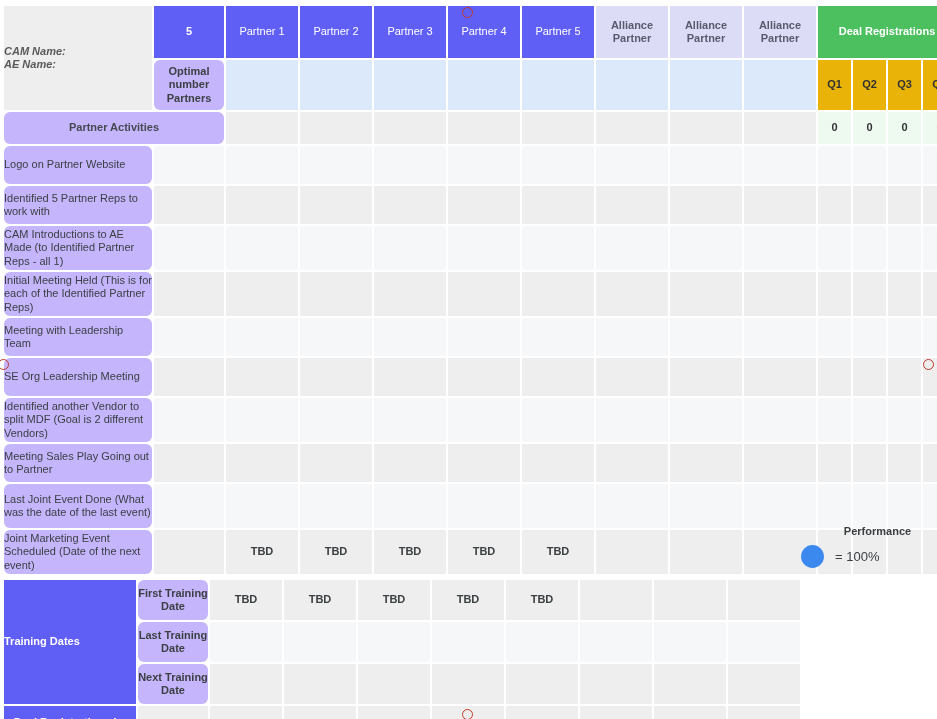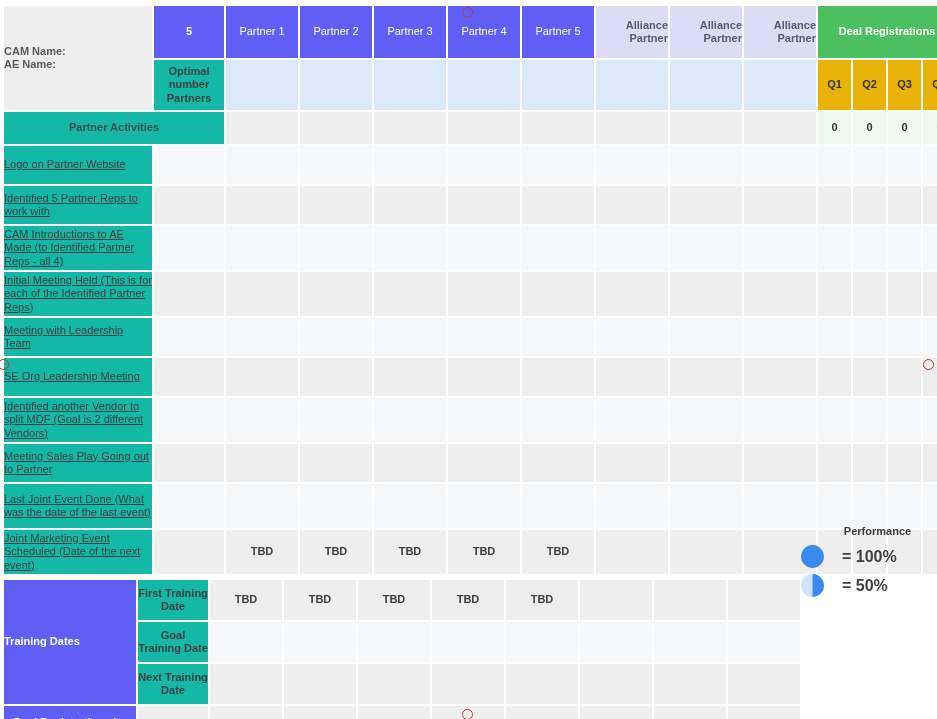--- a/index.html
+++ b/index.html
@@ -40,21 +40,21 @@
   
   col.c-label      { width: 148px; }
   col.c-optimal    { width: 70px;  }
   col.c-partner    { width: 72px;  }
   col.c-alliance   { width: 72px;  }
   col.c-q          { width: 33px;  }
 
   
   .fill-gray      { background: #eeeeee; }
   .fill-gray-lt   { background: #f6f7f8; }
-  .fill-blue      { background: #14b8a6; }
+  .fill-blue      { background: #c4b5fd; border-radius: 6px; }
   .fill-blue-pale { background: #dce9fb; }
   .fill-purple    { background: #5f5ef5; }
   .fill-lavender  { background: #dcdcf7; }
   .fill-green     { background: #4cbf5e; }
   .fill-green-lt  { background: #eab308; }
   .fill-green-pale{ background: #eef9f0; }
   .fill-white     { background: #ffffff; }
 
   
   .hdr-purple {
@@ -66,21 +66,21 @@
   .hdr-num {
     color: #ffffff;
     font-weight: bold;
     font-size: 22px;
     text-align: center;
   }
   .hdr-alliance {
     color: #5a5a6e;
     font-weight: bold;
     font-size: 11px;
-    text-align: right;
+    text-align: center;
     line-height: 1.25;
   }
   .hdr-green {
     color: #ffffff;
     font-weight: bold;
     font-size: 11px;
     text-align: center;
     line-height: 1.25;
   }
   .hdr-optimal {
@@ -102,35 +102,35 @@
     font-size: 13px;
     text-align: center;
   }
 
   .cam-cell {
     padding: 0 0 0 14px;
     font-weight: bold;
     font-size: 11px;
     color: #5a5a5a;
     line-height: 1.45;
+    font-style: italic;
   }
 
   .section-title {
     text-align: center;
     font-weight: bold;
     font-size: 16px;
     color: #444a50;
   }
 
   .act-label {
     padding: 0 8px 0 14px;
     color: #3c4043;
     font-size: 11.5px;
     line-height: 1.28;
-    text-decoration: underline;
   }
 
   .cell-val {
     text-align: center;
     font-size: 11px;
     font-weight: bold;
     color: #3c4043;
   }
   .cell-big {
     text-align: center;
@@ -179,25 +179,24 @@
     display: flex;
     align-items: center;
     height: 29px;
   }
   .legend-swatch {
     width: 25px;
     height: 25px;
     flex: 0 0 25px;
   }
   .legend-text {
-    font-size: 16px;
-    color: #3c4043;
-    margin-left: 17px;
+    font-size: 13px;
+    color: #3c4043;
+    margin-left: 10px;
     white-space: nowrap;
-    font-weight: bold;
   }
 
   
   .handle {
     position: absolute;
     width: 9px;
     height: 9px;
     border: 1.3px solid #c0392b;
     border-radius: 50%;
     background: transparent;
@@ -304,21 +303,21 @@
           <td class="fill-gray cell-val"></td>
           <td class="fill-gray cell-val"></td>
           <td class="fill-gray cell-val"></td>
           <td class="fill-gray cell-val"></td>
           <td class="fill-gray"></td>
           <td class="fill-gray"></td>
           <td class="fill-gray"></td>
           <td class="fill-gray"></td>
         </tr>
         <tr style="height: 44px;">
-          <td class="fill-blue act-label">CAM Introductions to AE Made (to Identified Partner Reps - all 4)</td>
+          <td class="fill-blue act-label">CAM Introductions to AE Made (to Identified Partner Reps - all 1)</td>
           <td class="fill-gray-lt"></td>
           <td class="fill-gray-lt cell-val"></td>
           <td class="fill-gray-lt cell-val"></td>
           <td class="fill-gray-lt cell-val"></td>
           <td class="fill-gray-lt cell-val"></td>
           <td class="fill-gray-lt cell-val"></td>
           <td class="fill-gray-lt cell-val"></td>
           <td class="fill-gray-lt cell-val"></td>
           <td class="fill-gray-lt cell-val"></td>
           <td class="fill-gray-lt"></td>
@@ -470,21 +469,21 @@
           <td class="fill-gray cell-val">TBD</td>
           <td class="fill-gray cell-val"></td>
           <td class="fill-gray cell-val"></td>
           <td class="fill-gray cell-val"></td>
           <td class="fill-white"></td>
           <td class="fill-white"></td>
           <td class="fill-white"></td>
           <td class="fill-white"></td>
         </tr>
         <tr style="height: 40px;">
-          <td class="fill-blue train-sub">Goal Training Date</td>
+          <td class="fill-blue train-sub">Last Training Date</td>
           <td class="fill-gray-lt cell-val"></td>
           <td class="fill-gray-lt cell-val"></td>
           <td class="fill-gray-lt cell-val"></td>
           <td class="fill-gray-lt cell-val"></td>
           <td class="fill-gray-lt cell-val"></td>
           <td class="fill-gray-lt cell-val"></td>
           <td class="fill-gray-lt cell-val"></td>
           <td class="fill-gray-lt cell-val"></td>
           <td class="fill-white"></td>
           <td class="fill-white"></td>
@@ -527,27 +526,20 @@
 
   <div class="legend">
     <div class="legend-title">Performance</div>
     <div id="legend-items">
         <div class="legend-row">
           <span class="legend-swatch"><svg viewBox="0 0 24 24" width="25" height="25">
               <circle cx="12" cy="12" r="11" fill="#3b89ef"></circle>
             </svg></span>
           <span class="legend-text">= 100%</span>
         </div>
-        <div class="legend-row">
-          <span class="legend-swatch"><svg viewBox="0 0 24 24" width="25" height="25">
-              <circle cx="12" cy="12" r="11" fill="#cfe3fb"></circle>
-              <path d="M12 12 L12 1 A11 11 0 0 1 12 23 Z" fill="#3b89ef"></path>
-            </svg></span>
-          <span class="legend-text">= 50%</span>
-        </div>
       </div>
   </div>
 
   <div class="handle" style="left:462px; top:3px;"></div>
   <div class="handle" style="left:-2px; top:355px;"></div>
   <div class="handle" style="left:923px; top:355px;"></div>
   <div class="handle" style="left:462px; top:705px;"></div>
 
 </div>
 

